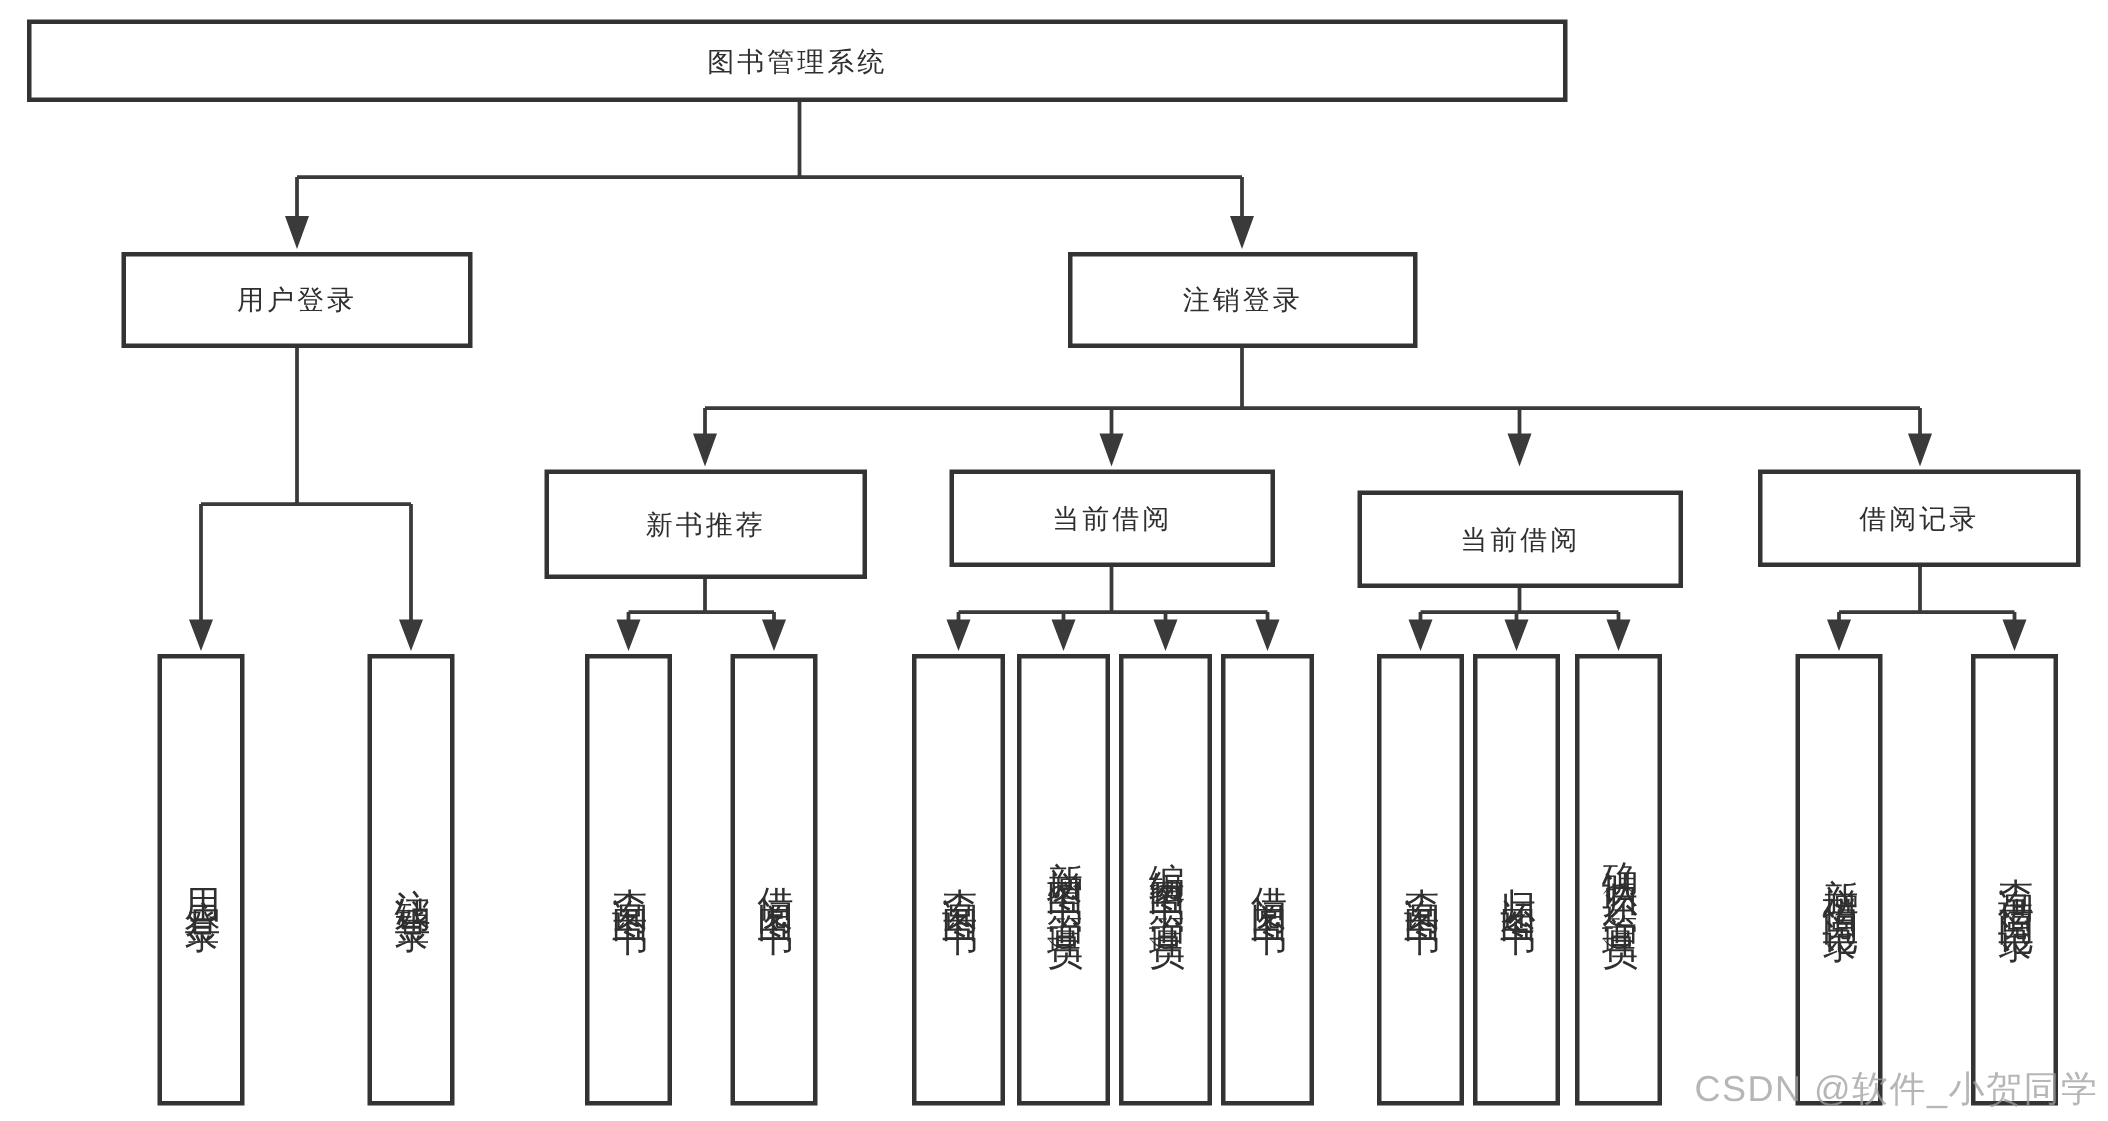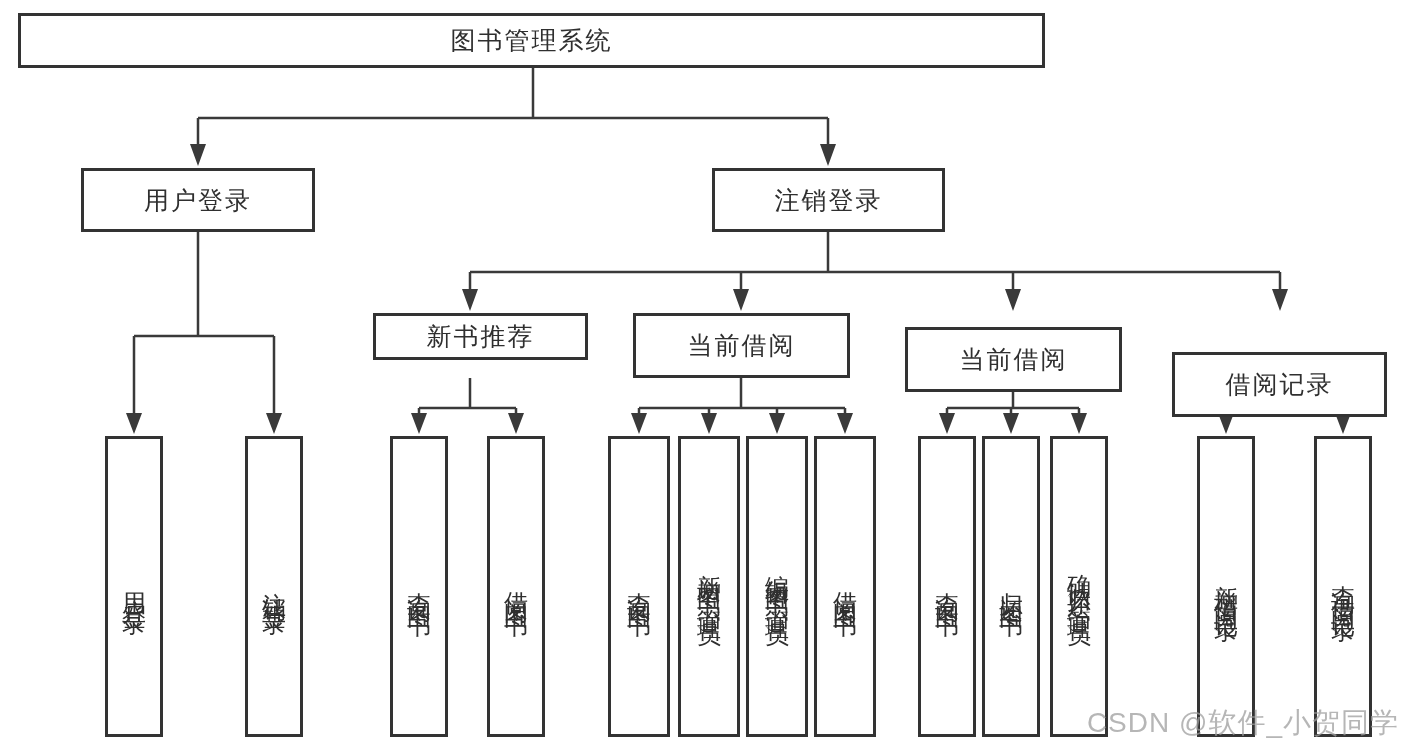--- a/index.html
+++ b/index.html
@@ -22,58 +22,58 @@
     box-sizing: border-box;
     background: #ffffff;
     border: 3px solid #333333;
     display: flex;
     align-items: center;
     justify-content: center;
     color: #2f2f2f;
     z-index: 2;
   }
   .hbox {
-    font-size: 25px;
+    font-size: 18px;
     letter-spacing: 2px;
     white-space: nowrap;
     text-align: right;
   }
   .vbox {
     writing-mode: vertical-rl;
     text-orientation: mixed;
     font-size: 24px;
     letter-spacing: 7px;
     line-height: 1;
   }
   .root-box   { left: 18px;  top: 13px;  width: 1027px; height: 55px; }
   .n-login    { left: 81px;  top: 168px; width: 234px;  height: 64px; }
   .n-bookmgmt { left: 712px; top: 168px; width: 233px;  height: 64px; }
-  .n-newbook  { left: 373px; top: 313px; width: 215px;  height: 47px; }
+  .n-newbook  { left: 363px; top: 313px; width: 215px;  height: 73px; }
   .n-borrow   { left: 633px; top: 313px; width: 217px;  height: 65px; }
   .n-current  { left: 905px; top: 313px; width: 217px;  height: 65px; margin-top: 14px; }
-  .n-records  { left: 1172px;top: 313px; width: 215px;  height: 65px; margin-top: 39px; }
+  .n-records  { left: 1172px;top: 313px; width: 215px;  height: 65px; }
   .leaf { top: 436px; height: 301px; }
   .l-a1 { left: 105px;  width: 58px; }
   .l-a2 { left: 245px;  width: 58px; }
   .l-b1 { left: 390px;  width: 58px; }
   .l-b2 { left: 487px;  width: 58px; }
   .l-c1 { left: 608px;  width: 62px; }
   .l-c2 { left: 678px;  width: 62px; }
   .l-c3 { left: 746px;  width: 62px; }
   .l-c4 { left: 814px;  width: 62px; }
   .l-d1 { left: 918px;  width: 58px; }
   .l-d2 { left: 982px;  width: 58px; }
   .l-d3 { left: 1050px; width: 58px; }
   .l-e1 { left: 1197px; width: 58px; }
   .l-e2 { left: 1314px; width: 58px; }
   .watermark {
     position: absolute;
     right: 6px;
     bottom: 5px;
-    font-size: 28px;
+    font-size: 24px;
     color: rgba(158,158,158,0.75);
     letter-spacing: 1px;
     white-space: nowrap;
     z-index: 3;
   }
 </style>
 </head>
 <body>
 
 <div class="canvas">

